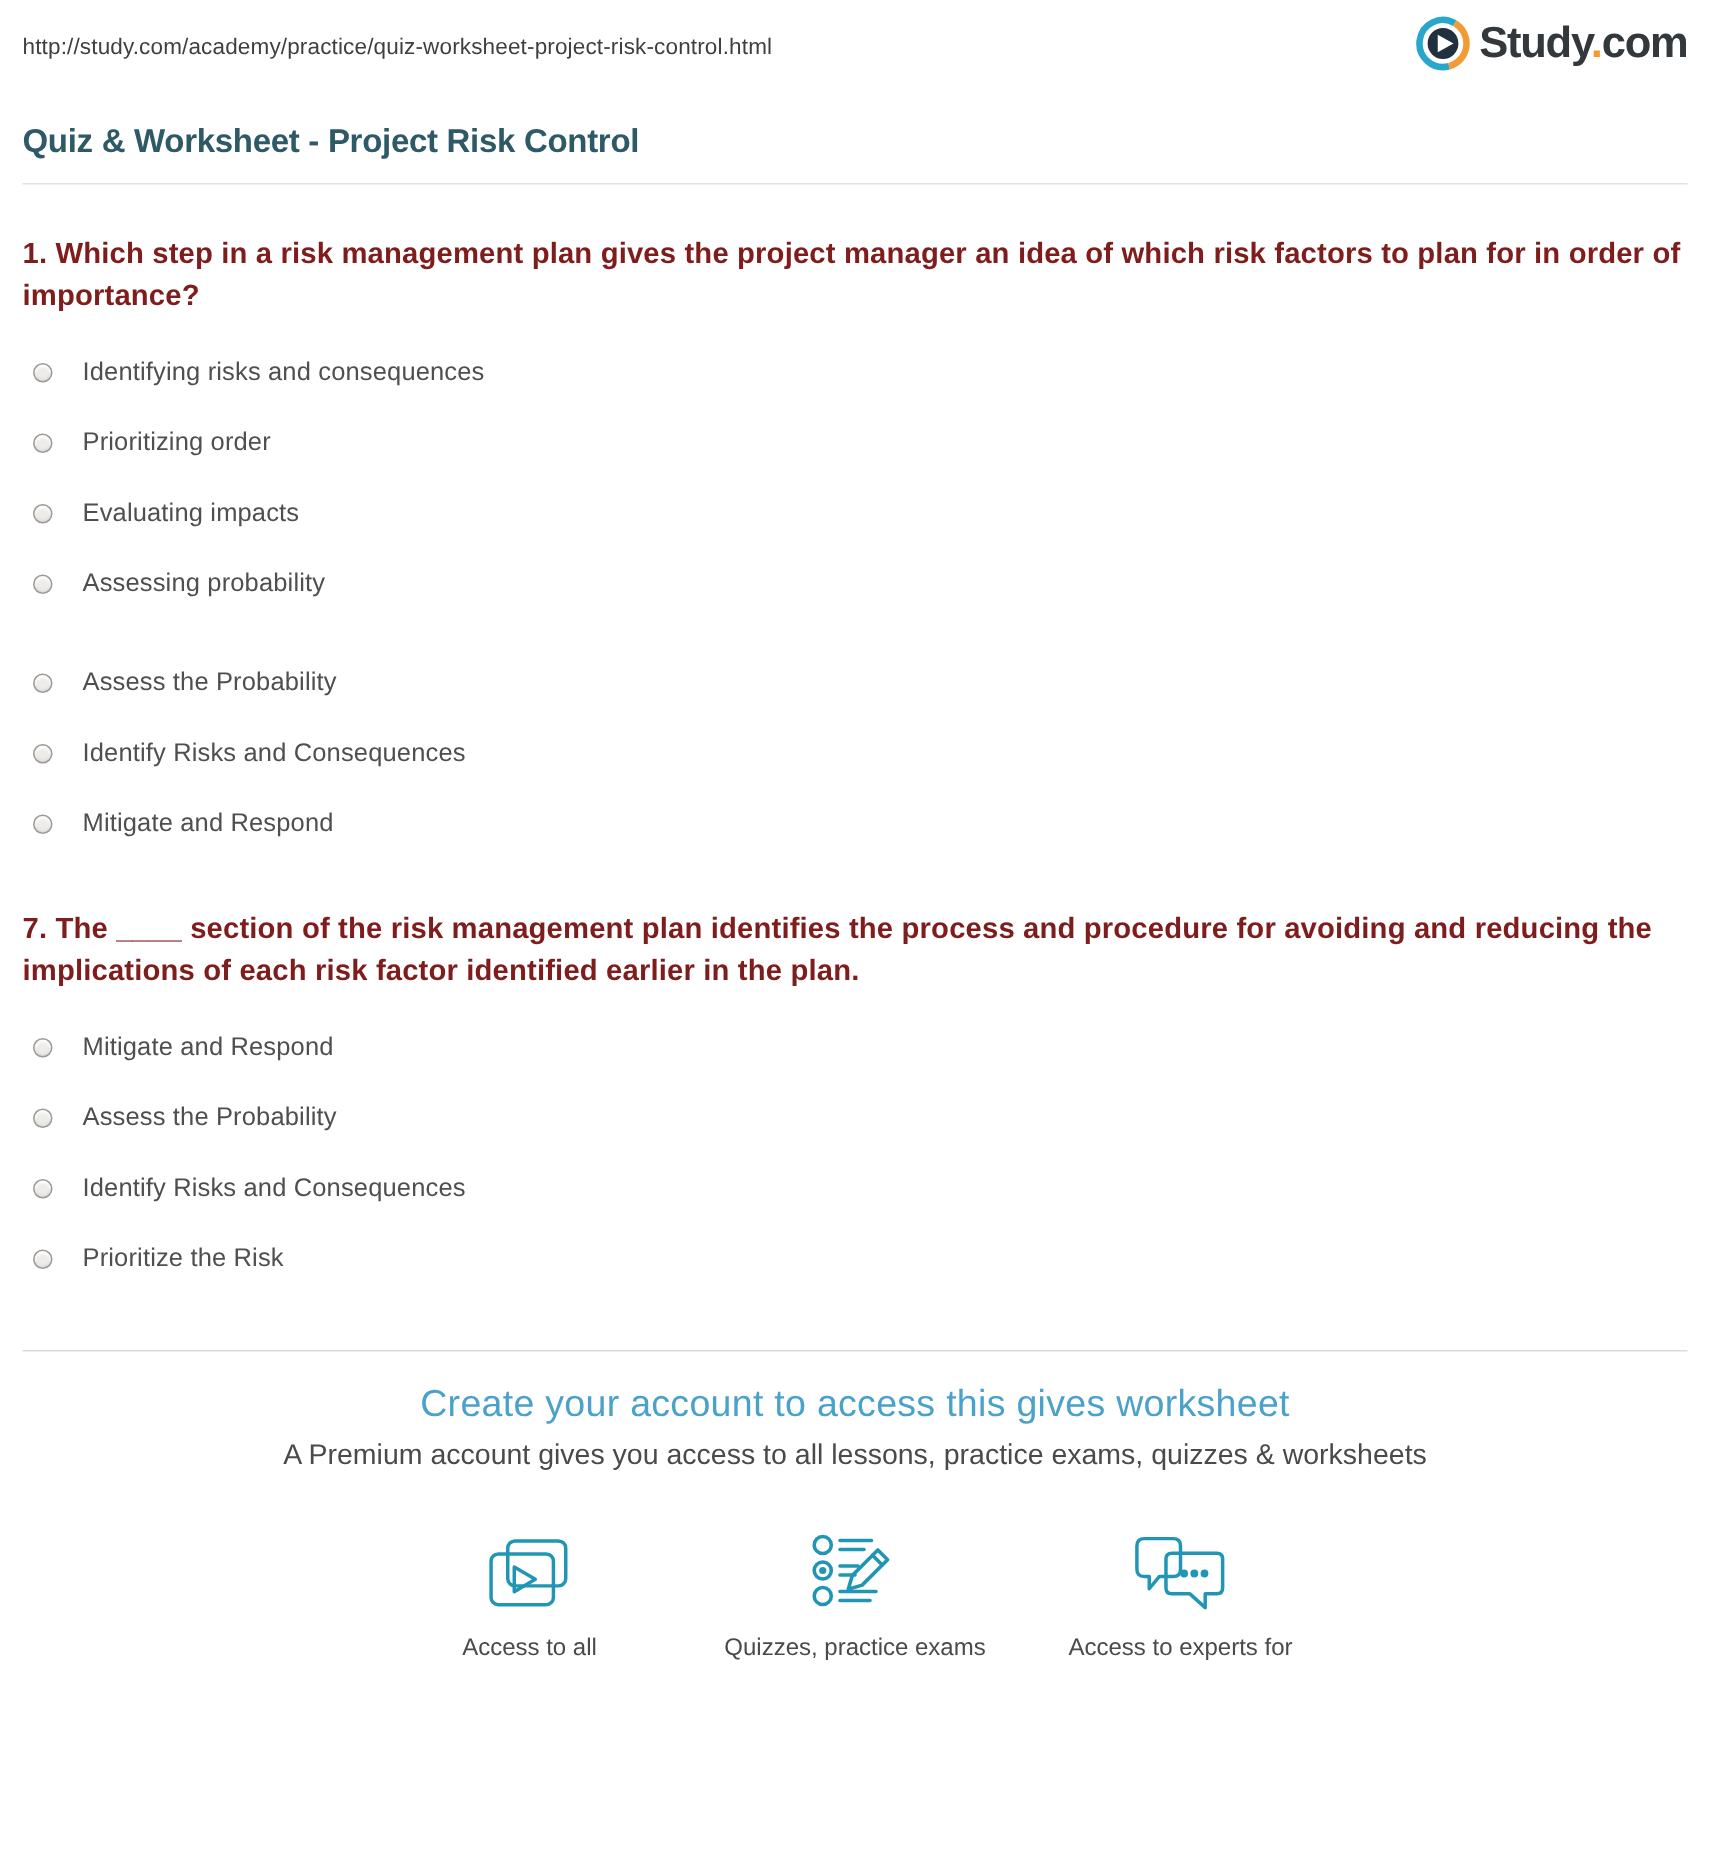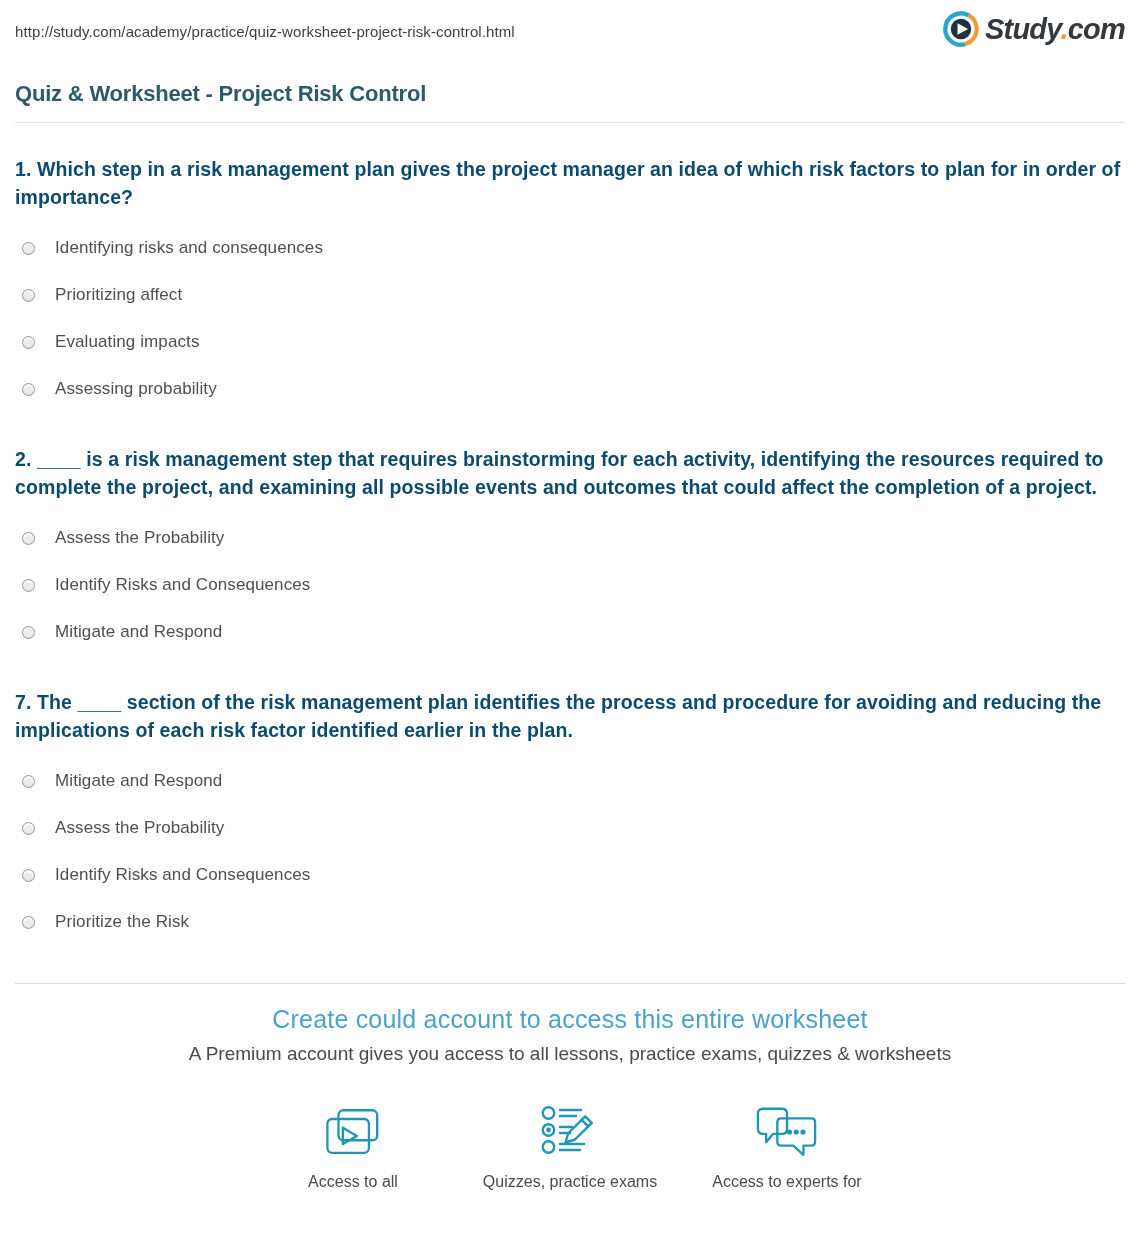--- a/index.html
+++ b/index.html
@@ -8,35 +8,35 @@
     width:1140px; height:1233px; margin:0 auto; overflow:hidden;
     font-family:"Liberation Sans", sans-serif;
     -webkit-font-smoothing:antialiased;
   }
   .page { padding:0 15px; }
 
   
   .site-header { display:flex; justify-content:space-between; align-items:center; padding-top:10px; }
   .page-url { font-size:15px; color:#3f3f3f; margin-top:5px; letter-spacing:0.1px; }
   .logo { display:flex; align-items:center; gap:5px; cursor:pointer; }
-  .logo-text { font-size:29px; font-weight:700; color:#33383c; letter-spacing:-0.8px; line-height:38px;font-style:italic; }
+  .logo-text { font-size:29px; font-weight:700; color:#33383c; letter-spacing:-0.8px; line-height:38px; }
   .logo-text .dot { color:#f5992e; }
 
   
   h1.page-title {
     margin-top:33px; font-size:22px; font-weight:700;
     color:#2d5a66; letter-spacing:-0.2px;
   }
   .rule { border:none; border-top:1px solid #e2e2e2; margin-top:15px; }
 
   
   .question { margin-top:32px; }
   .question + .question { margin-top:46px; }
   .question-text {
-    font-size:19.5px; font-weight:700; color:#0c4a6e; line-height:28px; letter-spacing:0.1px;
+    font-size:19.5px; font-weight:700; color:#7f1d1d; line-height:28px; letter-spacing:0.1px;
   }
   .options { margin-top:22px; }
   .option { display:flex; align-items:center; margin-top:27px; padding-left:7px; cursor:pointer; }
   .radio {
     width:13px; height:13px; border-radius:50%; flex:0 0 13px;
     border:1px solid #9c9a96; background:#edece9;
     box-shadow:inset 0 2px 2px rgba(255,255,255,0.9), inset 0 -1px 2px rgba(0,0,0,0.08);
   }
   .option-label { margin-left:20px; font-size:17px; color:#4f4f4f; letter-spacing:0.1px; }
 
@@ -83,35 +83,34 @@
 
     <div class="question">
       <p class="question-text">1. Which step in a risk management plan gives the project manager an idea of which risk factors to plan for in order of importance?</p>
       <div class="options">
         <div class="option">
           <span class="radio"></span>
           <span class="option-label">Identifying risks and consequences</span>
         </div>
         <div class="option">
           <span class="radio"></span>
-          <span class="option-label">Prioritizing affect</span>
+          <span class="option-label">Prioritizing order</span>
         </div>
         <div class="option">
           <span class="radio"></span>
           <span class="option-label">Evaluating impacts</span>
         </div>
         <div class="option">
           <span class="radio"></span>
           <span class="option-label">Assessing probability</span>
         </div>
       </div>
     </div>
 
     <div class="question">
-      <p class="question-text">2. ____ is a risk management step that requires brainstorming for each activity, identifying the resources required to complete the project, and examining all possible events and outcomes that could affect the completion of a project.</p>
       <div class="options">
         <div class="option">
           <span class="radio"></span>
           <span class="option-label">Assess the Probability</span>
         </div>
         <div class="option">
           <span class="radio"></span>
           <span class="option-label">Identify Risks and Consequences</span>
         </div>
         <div class="option">
@@ -141,21 +140,21 @@
           <span class="option-label">Prioritize the Risk</span>
         </div>
       </div>
     </div>
 
   </section>
 
   <hr class="section-rule">
 
   <section class="cta">
-    <h2 class="cta-heading">Create could account to access this entire worksheet</h2>
+    <h2 class="cta-heading">Create your account to access this gives worksheet</h2>
     <p class="cta-sub">A Premium account gives you access to all lessons, practice exams, quizzes &amp; worksheets</p>
 
     <div class="features">
 
       <div class="feature">
         <div class="feature-icon">
           <svg width="58" height="52" viewBox="0 0 60 52">
             <rect class="icon-stroke" x="15" y="2.5" width="40" height="31" rx="5"></rect>
             <rect class="icon-stroke" x="3.5" y="11.5" width="43" height="35" rx="5" fill="#ffffff"></rect>
             <path class="icon-stroke" d="M19.5,20.5 L34,29 L19.5,37.5 Z"></path>

